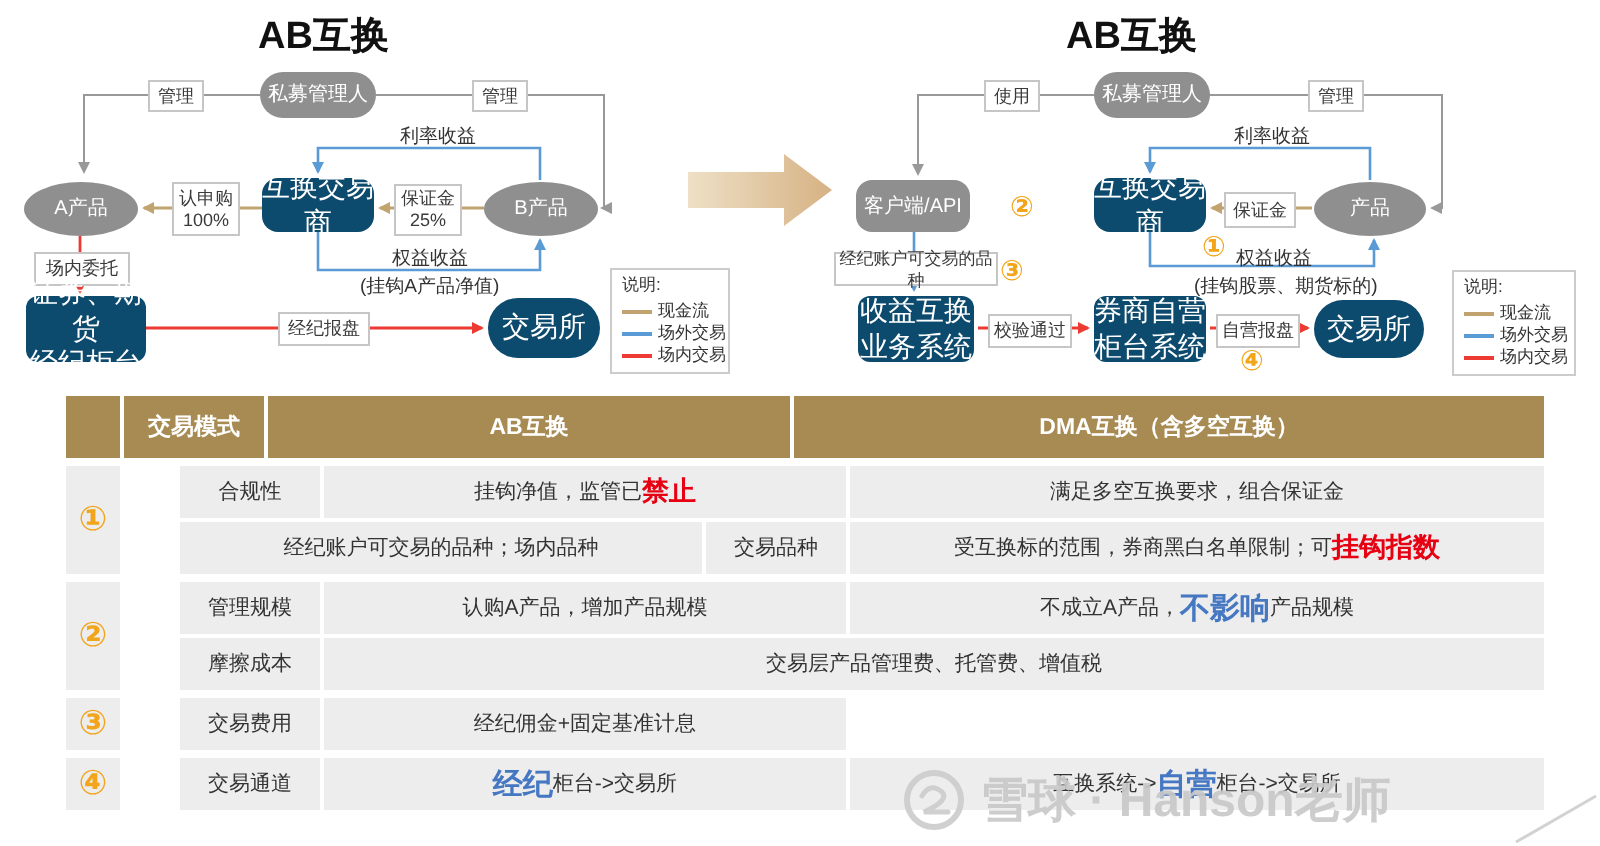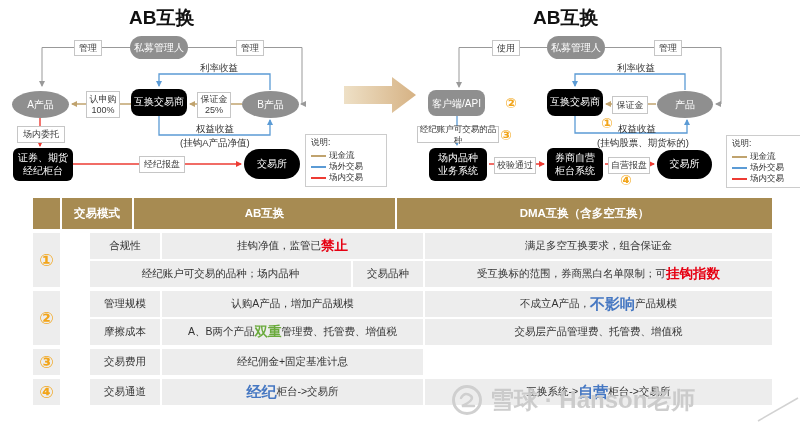--- a/index.html
+++ b/index.html
@@ -3,34 +3,34 @@
 <meta charset="utf-8">
 <style>
   html,body{margin:0;padding:0;background:#fff;}
   #stage{position:relative;width:800px;height:423px;background:#fff;overflow:hidden;
          font-family:"Liberation Sans","DejaVu Sans",sans-serif;}
   .abs{position:absolute;}
   svg{display:block;}
   
   .gray-node{background:#8f8f8f;color:#fff;display:flex;align-items:center;justify-content:center;
              font-size:10px;text-align:center;line-height:1.1;}
-  .gold-node{background:#000000;color:#fff;display:flex;flex-direction:column;align-items:center;
-             justify-content:center;font-size:10px;text-align:center;line-height:1.25;}
+  .gold-node{background:#0c4a6e;color:#fff;display:flex;flex-direction:column;align-items:center;
+             justify-content:center;font-size:14px;text-align:center;line-height:1.25;}
   .ellipse{border-radius:50%;}
   .capsule{border-radius:12px;}
   .r8{border-radius:8px;}
   .r6{border-radius:6px;}
   .r15{border-radius:15px;}
   .lbl{background:#fff;border:1px solid #c6c6c6;color:#3a3a3a;font-size:9px;display:flex;
        flex-direction:column;align-items:center;justify-content:center;line-height:1.2;text-align:center;}
   .plain{font-size:9.5px;color:#333;white-space:nowrap;}
   .dnum{color:#f2a51a;font-size:14px;font-weight:bold;}
   .diagram-title{font-size:19px;font-weight:bold;color:#111;white-space:nowrap;}
   
-  .legend{background:#fff;border:1px solid #ccc;padding:2px 23px 3px 5px;font-size:8.5px;color:#333;}
+  .legend{background:#fff;border:1px solid #ccc;padding:2px 1px 3px 5px;font-size:8.5px;color:#333;}
   .legend-title{margin-bottom:1px;}
   .legend-row{display:flex;align-items:center;height:11px;}
   .legend-swatch{width:15px;height:2px;margin-right:3px;flex:none;}
   
   .tbl{position:absolute;left:33px;top:198px;width:739px;}
   .trow,.thead{display:flex;gap:2px;}
   .thead{height:31px;}
   .hcell{background:#a78b52;color:#fff;font-weight:bold;font-size:11.5px;display:flex;
          align-items:center;justify-content:center;}
   .w-num{width:27px;flex:none;}
@@ -148,21 +148,21 @@
   <div class="abs dnum" style="left:505px;top:95px">②</div>
   <div class="abs gold-node r8" style="left:547px;top:89px;width:56px;height:27px">互换交易商</div>
   <div class="abs lbl" style="left:612px;top:96px;width:34px;height:16px">保证金</div>
   <div class="abs gray-node ellipse" style="left:657px;top:91px;width:56px;height:27px">产品</div>
   <div class="abs dnum" style="left:601px;top:115px">①</div>
   <div class="abs plain" style="left:618px;top:123px">权益收益</div>
   <div class="abs plain" style="left:597px;top:137px">(挂钩股票、期货标的)</div>
   <div class="abs lbl" style="left:417px;top:126px;width:80px;height:15px;font-size:8.5px">经纪账户可交易的品种</div>
   <div class="abs dnum" style="left:500px;top:127px">③</div>
   <div class="abs gold-node r6" style="left:429px;top:148px;width:58px;height:33px">
-    <span>场内品种</span>
+    <span>收益互换</span>
     <span>业务系统</span>
   </div>
   <div class="abs lbl" style="left:494px;top:157px;width:40px;height:15px">校验通过</div>
   <div class="abs gold-node r6" style="left:547px;top:148px;width:56px;height:33px">
     <span>券商自营</span>
     <span>柜台系统</span>
   </div>
   <div class="abs lbl" style="left:608px;top:157px;width:40px;height:15px">自营报盘</div>
   <div class="abs dnum" style="left:620px;top:172px">④</div>
   <div class="abs gold-node r15" style="left:657px;top:150px;width:55px;height:29px">交易所</div>
@@ -225,25 +225,20 @@
                 <span>认购A产品，增加产品规模</span>
               </div>
               <div class="cell w-dma">
                 <span>不成立A产品，</span>
                 <span class="s-blue">不影响</span>
                 <span>产品规模</span>
               </div>
             </div>
             <div class="grow">
               <div class="cell w-mode">摩擦成本</div>
-              <div class="cell w-ab">
-                <span>A、B两个产品</span>
-                <span class="s-green">双重</span>
-                <span>管理费、托管费、增值税</span>
-              </div>
               <div class="cell w-dma">
                 <span>交易层产品管理费、托管费、增值税</span>
               </div>
             </div>
           </div>
         </div>
         <div class="group">
           <div class="gnum">③</div>
           <div class="grows">
             <div class="grow">

